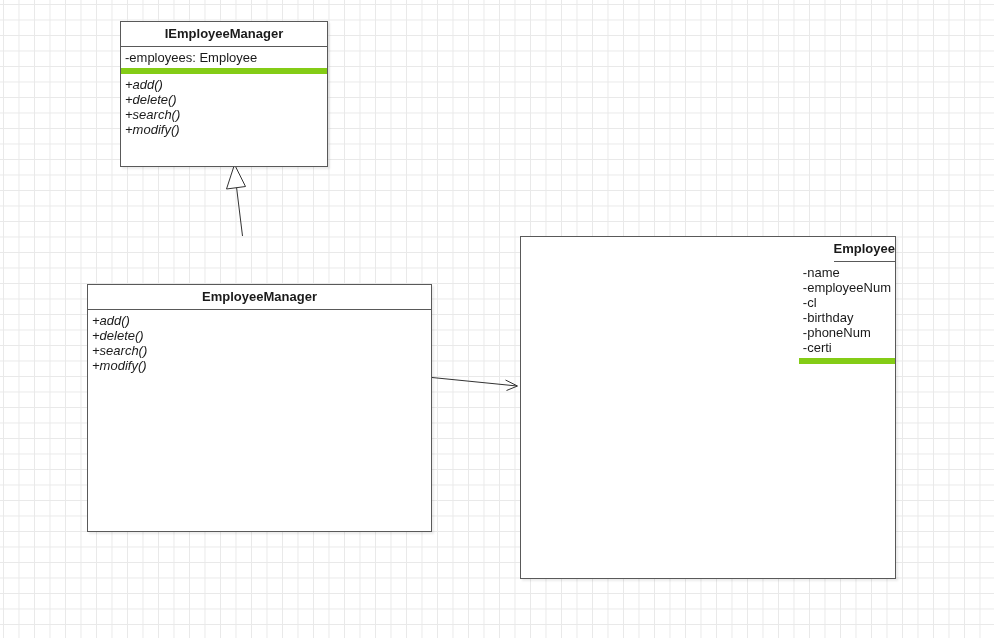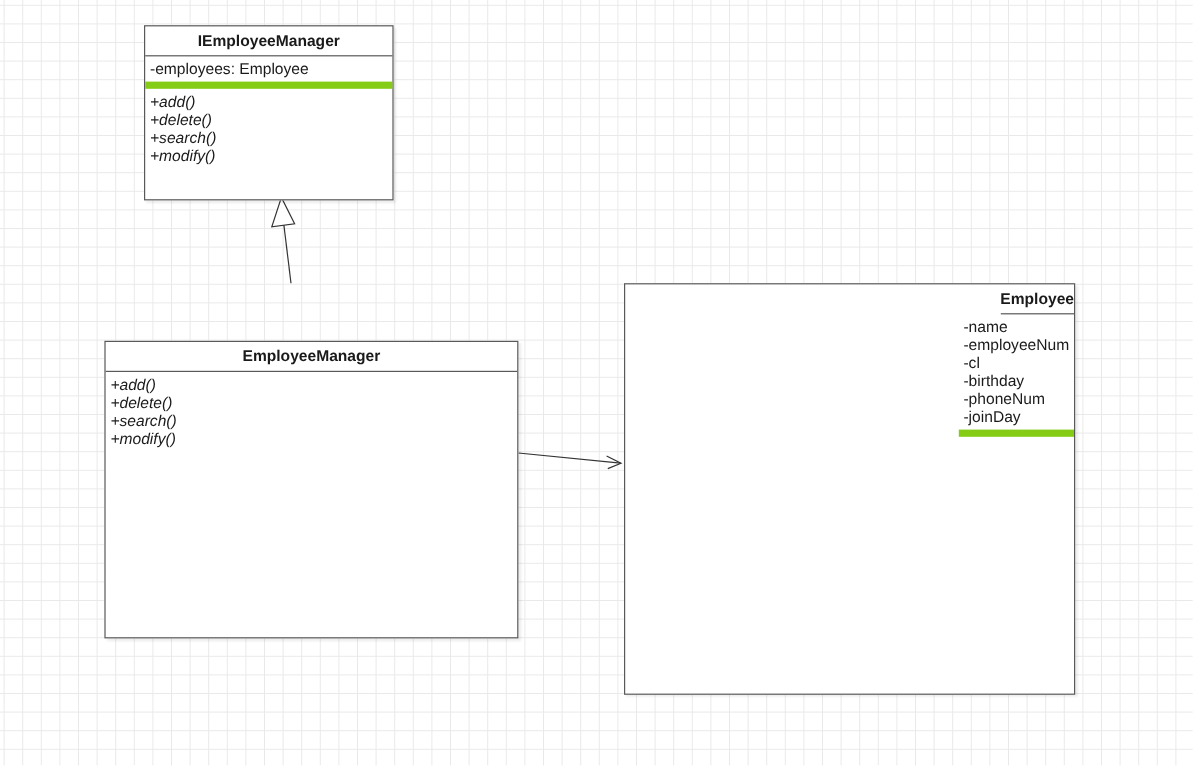--- a/index.html
+++ b/index.html
@@ -111,18 +111,18 @@
   </div>
 
   <div class="uml-class box-employee">
     <div class="uml-title">Employee</div>
     <div class="uml-attrs">
       <div class="uml-row">-name</div>
       <div class="uml-row">-employeeNum</div>
       <div class="uml-row">-cl</div>
       <div class="uml-row">-birthday</div>
       <div class="uml-row">-phoneNum</div>
-      <div class="uml-row">-joinDay</div>
+      <div class="uml-row">-certi</div>
     </div>
     <div class="uml-methods"></div>
   </div>
 
 </div>
 
 </body></html>

